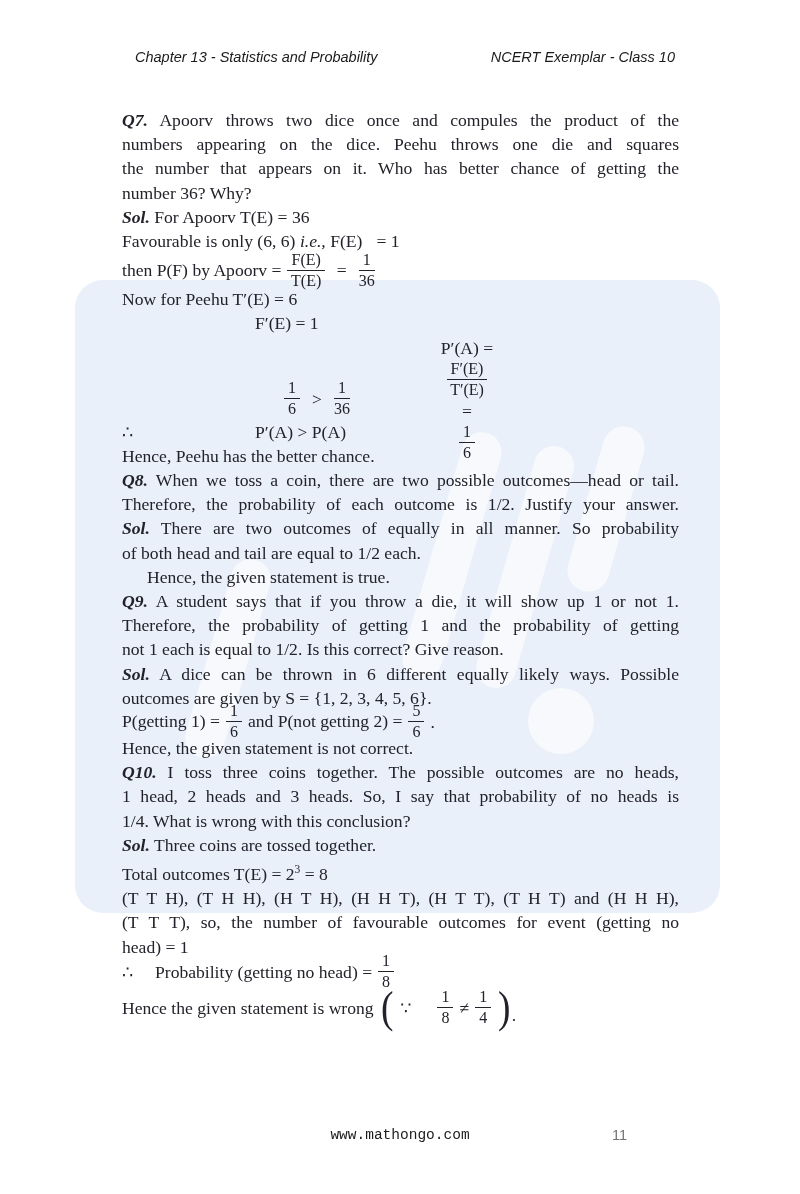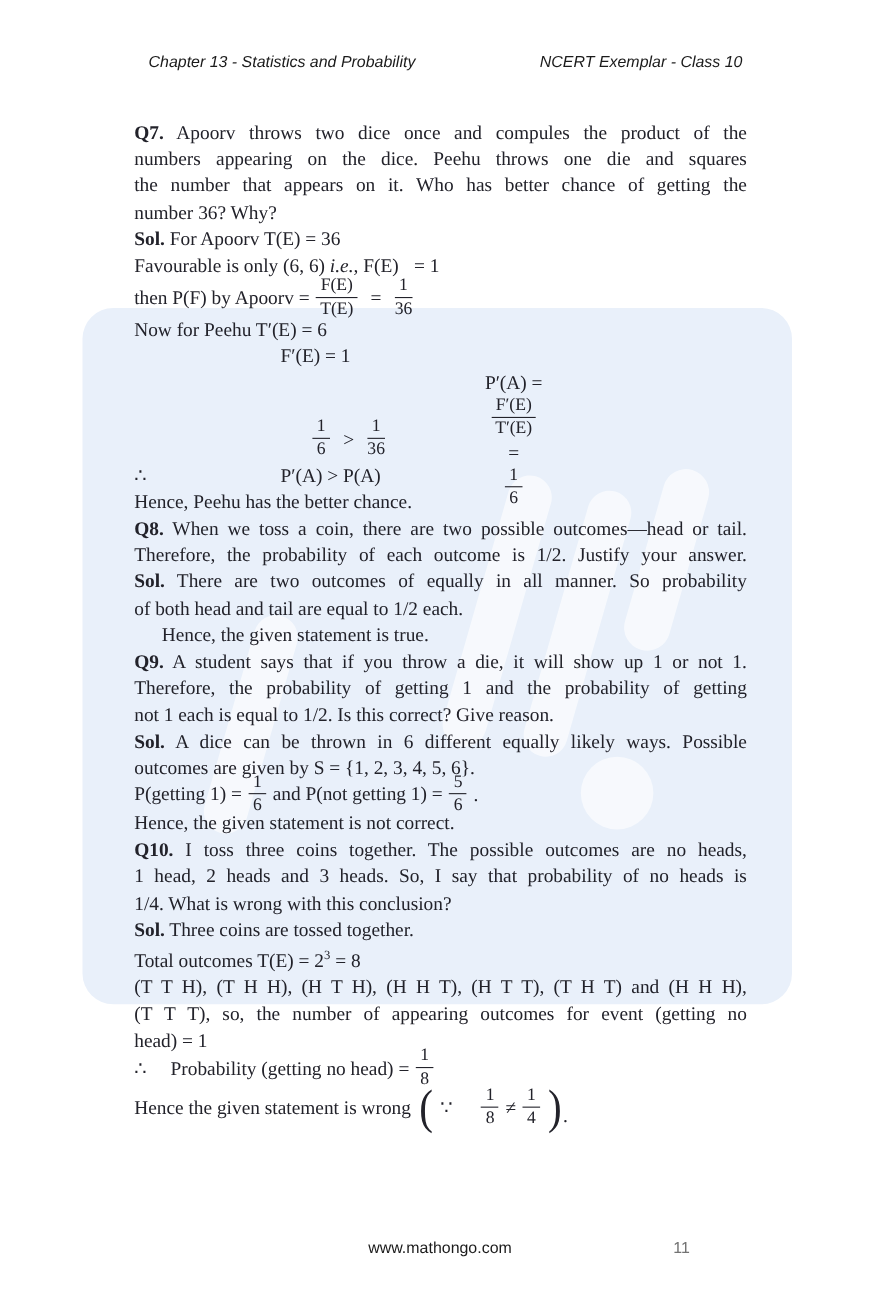--- a/index.html
+++ b/index.html
@@ -14,21 +14,21 @@
            background:#e9f0fa; border-radius:28px; }
 
   .wm-bar { position:absolute; background:rgba(255,255,255,0.62); border-radius:22px;
             transform:rotate(16deg); }
   .wm-circle { position:absolute; background:rgba(255,255,255,0.62); border-radius:50%; }
 
   .content { position:absolute; left:122px; top:0; width:557px; padding-top:108px;
              font-size:17.6px; line-height:24.2px; color:#22222a; z-index:3; }
   .ln { min-height:24.2px; }
   .j { text-align:justify; text-align-last:justify; }
-  b.lbl { font-weight:700; }
+  b.lbl { font-weight:700;font-style:italic; }
   .ind133 { margin-left:133px; }
   .ind25 { text-indent:25px; }
   .tsym { display:inline-block; width:133px; }
   .tsym2 { width:33px; flex:none; }
   .sp14 { display:inline-block; width:14px; }
 
   .mline { display:flex; align-items:center; }
   .m1 { height:34px; }
   .m2 { height:42px; margin-left:133px;flex-direction:column; }
   .m3 { height:42px; margin-left:156px; }
@@ -41,21 +41,21 @@
   .frac .num { padding:0 4px 1px; border-bottom:1.4px solid #22222a; }
   .frac .den { padding-top:1px; }
   .op { margin:0 6px; flex:none; }
   .bigp { font-size:44px; height:46px; display:flex; align-items:center; line-height:40px;
           transform:scaleX(.85); flex:none; }
   .bp-l { margin-left:6px; }
   .dot { align-self:flex-end; padding-bottom:2px; }
   sup.s3 { font-size:11.5px; }
 
   .footer-site { position:absolute; top:1127px; left:0; width:800px; text-align:center;
-                 font-family:Liberation Sans, sans-serif; font-size:14.5px;
+                 font-family:Liberation Mono, monospace; font-size:14.5px;
                  color:#1b1b1b; z-index:3; }
   .footer-page { position:absolute; top:1127px; left:612px;
                  font-family:"Liberation Sans","DejaVu Sans",sans-serif; font-size:14.5px;
                  color:#737373; z-index:3; }
 </style>
 </head>
 <body>
 
 <div class="page">
 
@@ -138,37 +138,37 @@
     <div class="ln">not 1 each is equal to 1/2. Is this correct? Give reason.</div>
     <div class="ln j"><b class="lbl">Sol.</b><span> A dice can be thrown in 6 different equally likely ways. Possible</span></div>
     <div class="ln">outcomes are given by S = {1, 2, 3, 4, 5, 6}.</div>
 
     <div class="mline m4">
       <span>P(getting 1) =</span>
       <span class="frac">
           <span class="num">1</span>
           <span class="den">6</span>
         </span>
-      <span>and P(not getting 1) =</span>
+      <span>and P(not getting 2) =</span>
       <span class="frac">
           <span class="num">5</span>
           <span class="den">6</span>
         </span>
       <span class="dot">.</span>
     </div>
 
     <div class="ln">Hence, the given statement is not correct.</div>
 
     <div class="ln j"><b class="lbl">Q10.</b><span> I toss three coins together. The possible outcomes are no heads,</span></div>
     <div class="ln j">1 head, 2 heads and 3 heads. So, I say that probability of no heads is</div>
     <div class="ln">1/4. What is wrong with this conclusion?</div>
     <div class="ln"><b class="lbl">Sol.</b><span> Three coins are tossed together.</span></div>
     <div class="ln"><span>Total outcomes T(E) = 2</span><sup class="s3">3</sup><span> = 8</span></div>
     <div class="ln j">(T T H), (T H H), (H T H), (H H T), (H T T), (T H T) and (H H H),</div>
-    <div class="ln j">(T T T), so, the number of appearing outcomes for event (getting no</div>
+    <div class="ln j">(T T T), so, the number of favourable outcomes for event (getting no</div>
     <div class="ln">head) = 1</div>
 
     <div class="mline m5">
       <span class="tsym2">∴</span>
       <span>Probability (getting no head) =</span>
       <span class="frac">
           <span class="num">1</span>
           <span class="den">8</span>
         </span>
     </div>

